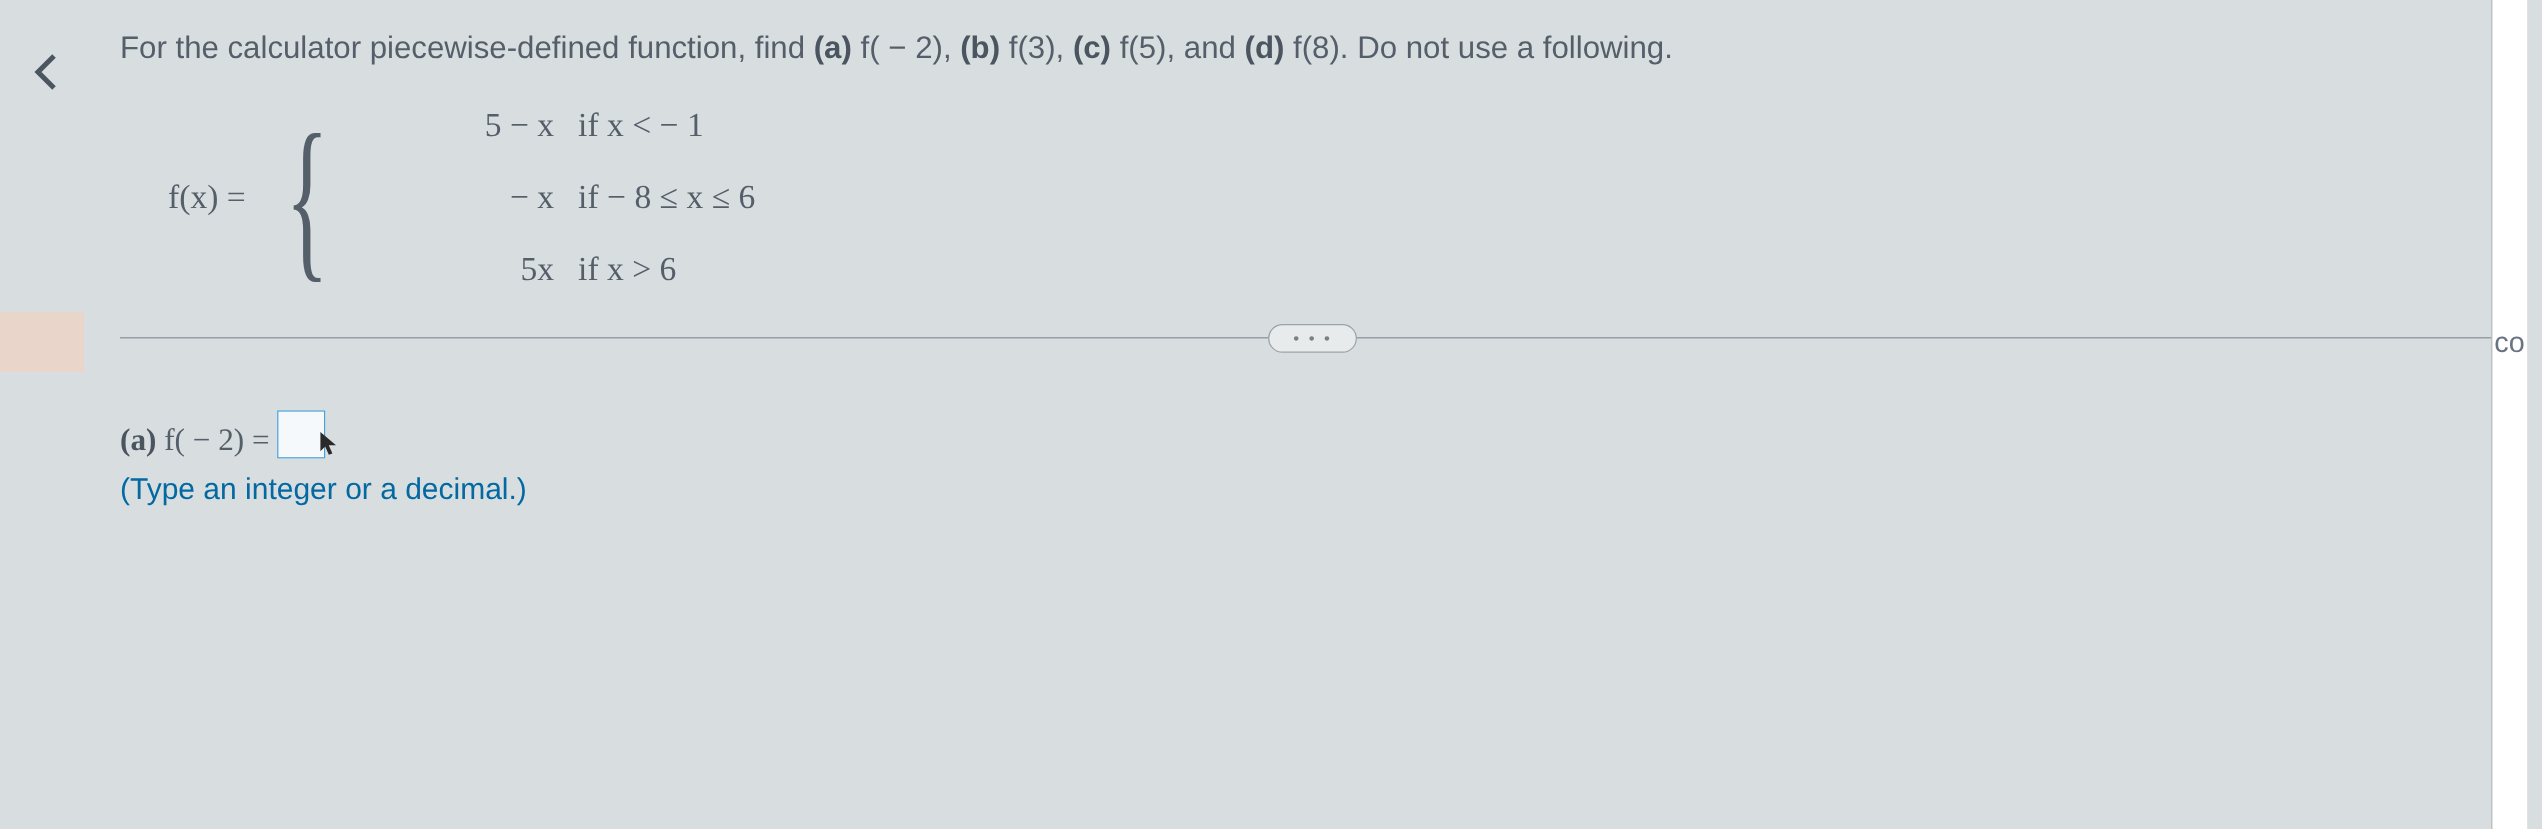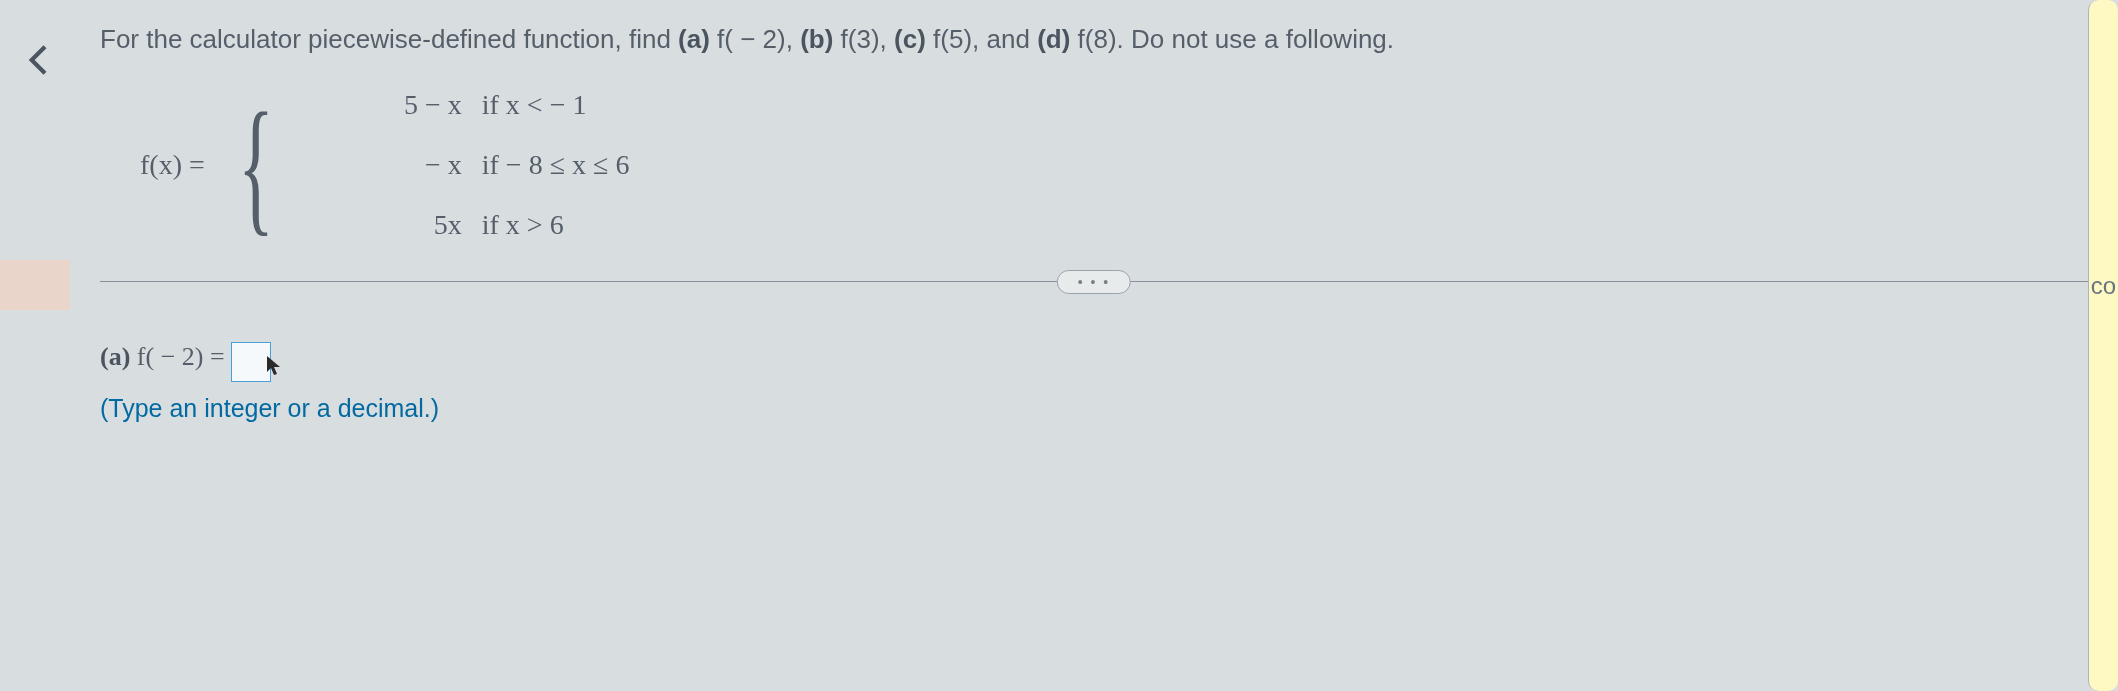--- a/index.html
+++ b/index.html
@@ -103,21 +103,21 @@
       cursor: pointer;
       color: #7a8088;
       font-size: 14px;
       letter-spacing: 2px;
     }
     .answer-section {
       margin-top: 20px;
     }
     .answer-line {
       display: flex;
-      align-items: flex-start;
+      align-items: flex-end;
       font-size: 26px;
       margin-bottom: 12px;
     }
     .answer-label {
       font-family: 'Times New Roman', serif;
     }
     .answer-input {
       width: 40px;
       height: 40px;
       border: 1px solid #4a9fd8;
@@ -131,27 +131,26 @@
       height: 24px;
       margin-left: -8px;
       margin-top: 12px;
     }
     .hint-text {
       color: #0369a1;
       font-size: 25px;
     }
     .right-edge {
       position: absolute;
-      right: 0;
+      right: 12px;
       top: 0;
       width: 30px;
       height: 100%;
-      background: #fef9c3;
+      background: #ffffff;
       border-left: 1px solid #aeb4ba;
-      border-radius: 10px;
     }
     .co-label {
       position: absolute;
       right: 2px;
       top: 272px;
       color: #6a7480;
       font-size: 24px;
     }
     .pink-tab {
       position: absolute;

